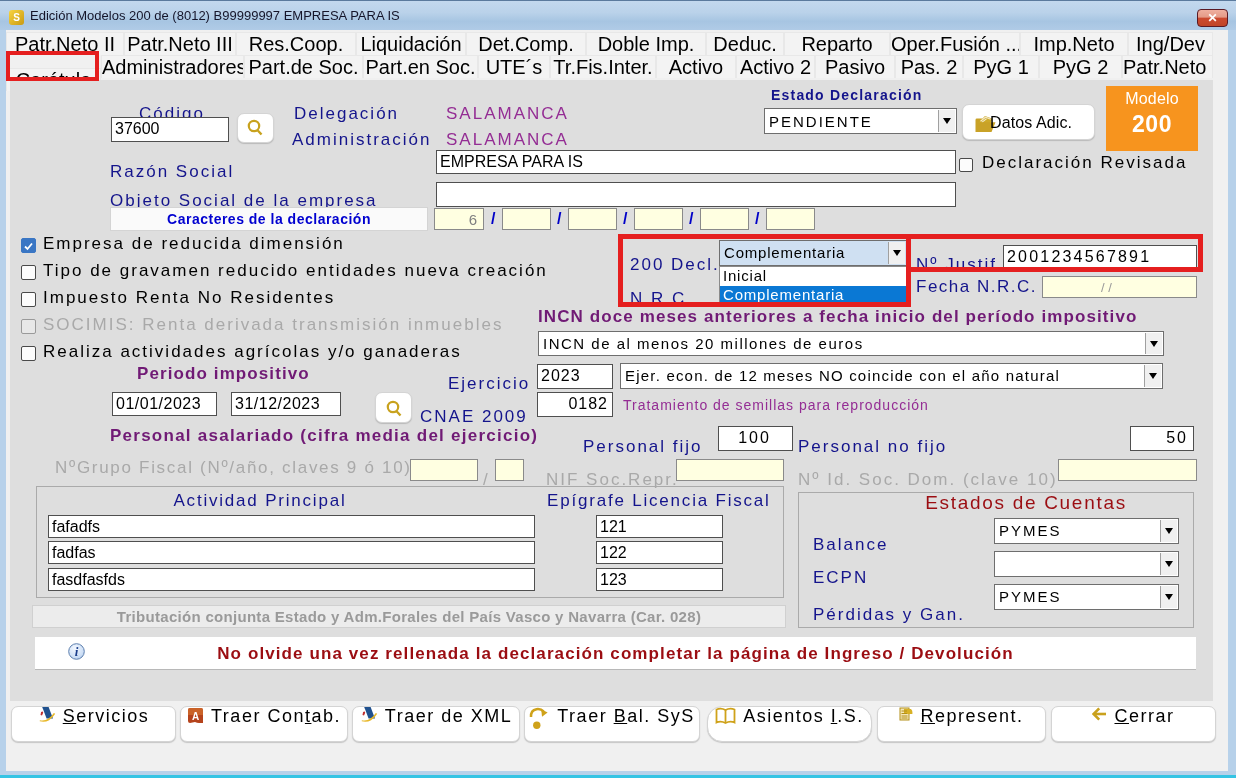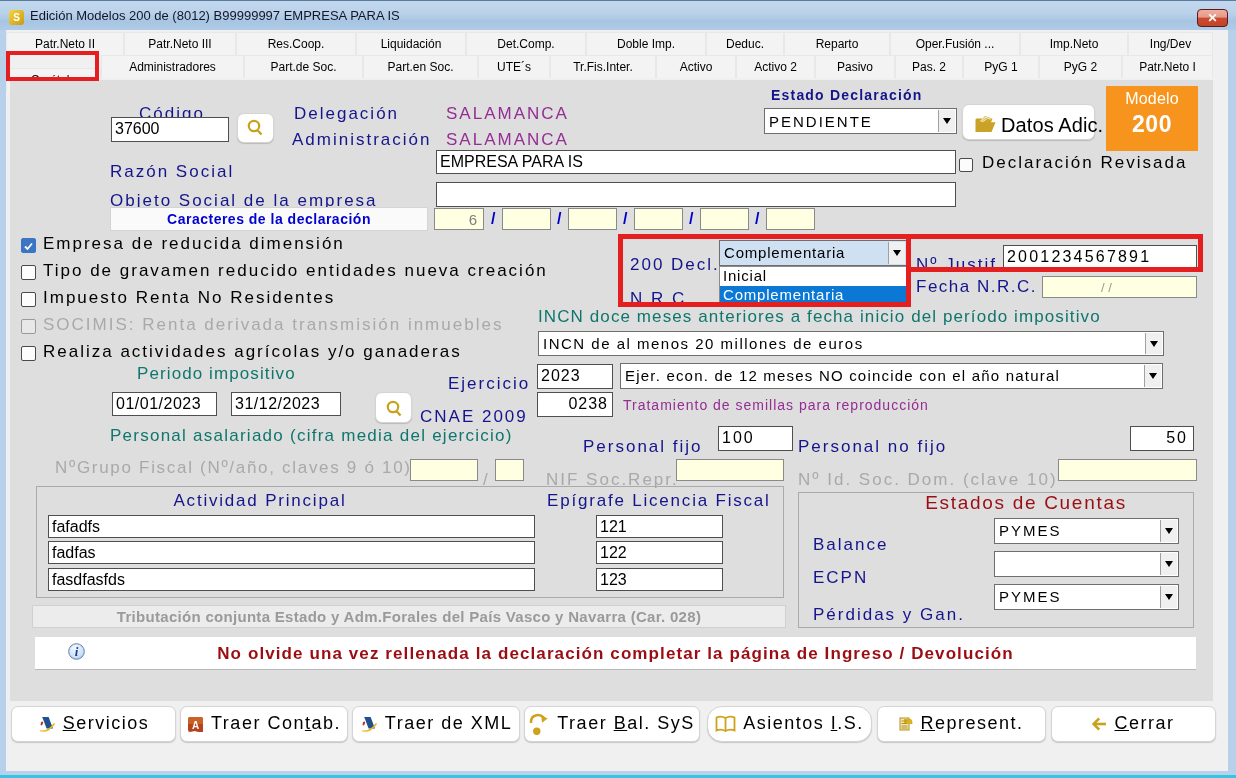--- a/index.html
+++ b/index.html
@@ -1,37 +1,37 @@
 <!DOCTYPE html>
 <html><head>
 <meta charset="utf-8">
 <style>
   * { margin:0; padding:0; box-sizing:border-box; }
   html,body { width:1236px; height:778px; overflow:hidden; }
   body { font-family:"Liberation Sans", sans-serif; position:relative; background:#f0f0f0; }
   .abs { position:absolute; }
   .navy { color:#14148c; }
-  .dred { color:#0f766e; font-weight:normal; letter-spacing:1.1px; }
+  .dred { color:#701a75; font-weight:bold; letter-spacing:1.1px; }
   .purp { color:#942d94; }
   .gray { color:#a9a9a9; }
   .lbl { font-size:17px; letter-spacing:2px; white-space:nowrap;margin-top:12px; }
   .inp { position:absolute; background:#fff; border:1px solid #4f4f4f; font-size:16px; color:#000; padding:2px 3px 0 3px; white-space:nowrap; overflow:hidden; }
   .yinp { position:absolute; background:#ffffe1; border:1px solid #8a8a8a; }
   .btnw { position:absolute; background:#fff; border:1px solid #d4d4d4; border-radius:7px; box-shadow:0 1px 1px rgba(120,120,120,0.35); }
   
   #titlebar { left:0; top:0; width:1236px; height:30px;
     background:linear-gradient(#c3d8ee 0%, #bad2ea 40%, #a7c5e2 70%, #b0cbe6 100%);
     border-top:1px solid #5b7a9d; }
   #titletxt { left:30px; top:8px; font-size:13px; letter-spacing:0; color:#15152a; }
   #closebtn { left:1197px; top:9px; width:31px; height:18px; border:1px solid #5a1a24; border-radius:4px;
     background:linear-gradient(#eFaF9f 0%, #e49a87 45%, #cc4a30 50%, #c04527 100%);
     color:#fff; text-align:center; font-size:12px; font-weight:bold; line-height:16px; }
   
   .tabrow { position:absolute; left:6px; display:flex; }
-  .tab { background:#f3f3f3; border:1px solid #e8e8e8; border-bottom:none; font-size:12px; color:#000;
+  .tab { background:#f3f3f3; border:1px solid #e8e8e8; border-bottom:none; font-size:20px; color:#000;
     text-align:center; height:23px; line-height:23px; white-space:nowrap; overflow:hidden; }
   
   #panel { left:10px; top:80px; width:1203px; height:621px; background:#dedede; }
   
   .frame { background:#b7d1ea; }
   .combo { position:absolute; background:#fff; border:1px solid #6e6e6e; font-size:15px; color:#000; }
   .combo .ctext { position:absolute; left:4px; top:3px; white-space:nowrap; }
   .cbtn { position:absolute; right:1px; top:1px; bottom:1px; width:17px; background:#f0f0f0; border-left:1px solid #a0a0a0; }
   .cbtn:after { content:""; position:absolute; left:4px; top:8px; border:4px solid transparent; border-top:6px solid #000; }
   .chk { position:absolute; width:15px; height:15px; border:1px solid #4a4a4a; border-radius:2px; background:#fcfcfc; }
@@ -103,21 +103,21 @@
       <span class="cbtn"></span>
     </div>
     <div class="btnw" style="left:962px; top:104px; width:133px; height:36px;">
       <svg class="abs" style="left:11px; top:8px;" width="23" height="21" viewBox="0 0 23 21">
         <path d="M1.5 19 L1.5 7 Q1.5 5.6 2.9 5.6 L8.2 5.6 L9.8 7.6 L10.5 7.6 L10.5 19 Z" fill="#c9a227"></path>
         <path d="M4.5 9.5 L11 3 L18.5 5.8 L16.5 10.5 Z" fill="#cda928"></path>
         <path d="M6.5 8.2 L11.5 4.2 L16.8 6.2" stroke="#f3e9c8" stroke-width="1.1" fill="none"></path>
         <path d="M7.8 9.4 L12.5 5.8" stroke="#f3e9c8" stroke-width="1.1" fill="none"></path>
         <path d="M2.5 19 L6.2 9.2 L21.5 9.2 L17.5 19 Z" fill="#c9a227"></path>
       </svg>
-      <span class="abs" style="left:38px; top:9px; font-size:20px; letter-spacing:0.1px; white-space:nowrap;">Datos Adic.</span>
+      <span class="abs" style="left:27px; top:9px; font-size:16px; letter-spacing:0.1px; white-space:nowrap;">Datos Adic.</span>
     </div>
     <div class="abs" style="left:1106px; top:86px; width:92px; height:65px; background:#f7941e; color:#fff; text-align:center;">
       <div style="font-size:16px; letter-spacing:0.2px; margin-top:4px;">Modelo</div>
       <div style="font-size:23px; font-weight:bold; letter-spacing:0.5px; margin-top:3px;">200</div>
     </div>
 
     <div class="abs lbl navy" style="left:110px; top:150px;">Razón Social</div>
     <div class="inp" style="left:436px; top:150px; width:520px; height:24px;">EMPRESA PARA IS</div>
     <div class="chk" style="left:959px; top:158px; width:14px; height:14px;"></div>
     <div class="abs" style="left:982px; top:153px; font-size:17px; letter-spacing:2px;">Declaración Revisada</div>
@@ -185,26 +185,26 @@
     </div>
     <div class="inp" style="left:112px; top:392px; width:105px; height:24px; letter-spacing:0.5px;">01/01/2023</div>
     <div class="inp" style="left:231px; top:392px; width:110px; height:24px; letter-spacing:0.5px;">31/12/2023</div>
     <div class="btnw" style="left:375px; top:392px; width:37px; height:31px;">
       <svg width="35" height="29" viewBox="0 0 35 29">
         <circle cx="17" cy="14" r="5.2" fill="none" stroke="#c8a21e" stroke-width="2.2"></circle>
         <line x1="20.8" y1="18.5" x2="24.5" y2="22.5" stroke="#c8a21e" stroke-width="2.4"></line>
       </svg>
     </div>
     <div class="abs lbl navy" style="left:420px; top:395px;">CNAE 2009</div>
-    <div class="inp" style="left:537px; top:392px; width:76px; height:25px; text-align:right; padding-right:4px; letter-spacing:1px;">0238</div>
+    <div class="inp" style="left:537px; top:392px; width:76px; height:25px; text-align:right; padding-right:4px; letter-spacing:1px;">0182</div>
     <div class="abs purp" style="left:623px; top:397px; font-size:14px; letter-spacing:1px;">Tratamiento de semillas para reproducción</div>
 
     <div class="abs dred" style="left:110px; top:426px; font-size:17px; letter-spacing:1.25px;">Personal asalariado (cifra media del ejercicio)</div>
     <div class="abs lbl navy" style="left:583px; top:425px;">Personal fijo</div>
-    <div class="inp" style="left:718px; top:426px; width:75px; height:25px; text-align:left; padding-right:5px; letter-spacing:2px;">100</div>
+    <div class="inp" style="left:718px; top:426px; width:75px; height:25px; text-align:center; padding-right:5px; letter-spacing:2px;">100</div>
     <div class="abs lbl navy" style="left:798px; top:425px;">Personal no fijo</div>
     <div class="inp" style="left:1130px; top:426px; width:64px; height:25px; text-align:right; padding-right:5px; letter-spacing:2px;">50</div>
 
     <div class="abs gray" style="left:55px; top:458px; font-size:17px; letter-spacing:1.7px; white-space:nowrap;">NºGrupo Fiscal (Nº/año, claves 9 ó 10)</div>
     <div class="yinp" style="left:410px; top:459px; width:68px; height:22px;"></div>
     <div class="abs lbl gray" style="left:483px; top:458px;">/</div>
     <div class="yinp" style="left:495px; top:459px; width:29px; height:22px;"></div>
     <div class="abs lbl gray" style="left:546px; top:458px;">NIF Soc.Repr.</div>
     <div class="yinp" style="left:676px; top:459px; width:108px; height:22px;"></div>
     <div class="abs lbl gray" style="left:798px; top:458px;">Nº Id. Soc. Dom. (clave 10)</div>
@@ -307,17 +307,17 @@
     </div>
     <div class="btnw bb" style="left:1051px; top:706px; width:165px;">
       <svg width="15" height="14" viewBox="0 0 15 14">
         <path d="M2 7 L14 7" stroke="#c9a11d" stroke-width="2.6" fill="none"></path>
         <path d="M7.2 1.4 L1.6 7 L7.2 12.6" stroke="#c9a11d" stroke-width="2.6" fill="none"></path>
       </svg>
       <span class="btxt"><u>C</u>errar</span>
     </div>
   </div>
   <style>
-    .bb { height:36px; display:flex; align-items:center; justify-content:center; }
+    .bb { height:36px; display:flex; align-items:flex-start; justify-content:center; }
     .bb svg { flex:0 0 auto; margin-right:7px; }
     .bb .btxt { font-size:18px; letter-spacing:1.5px; color:#000; white-space:nowrap; position:relative; top:-1px; }
     .cbt { font-size:17px; letter-spacing:2px; white-space:nowrap; }
   </style>
 
 </body></html>

